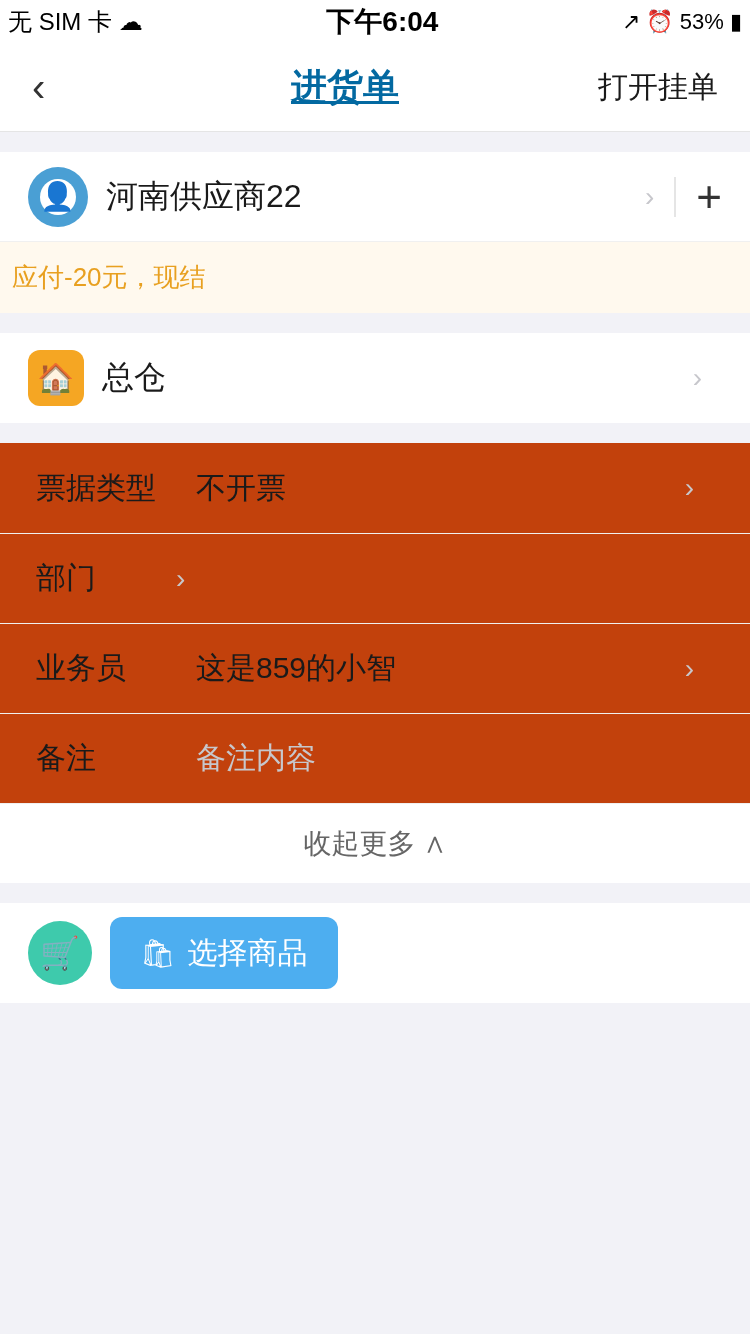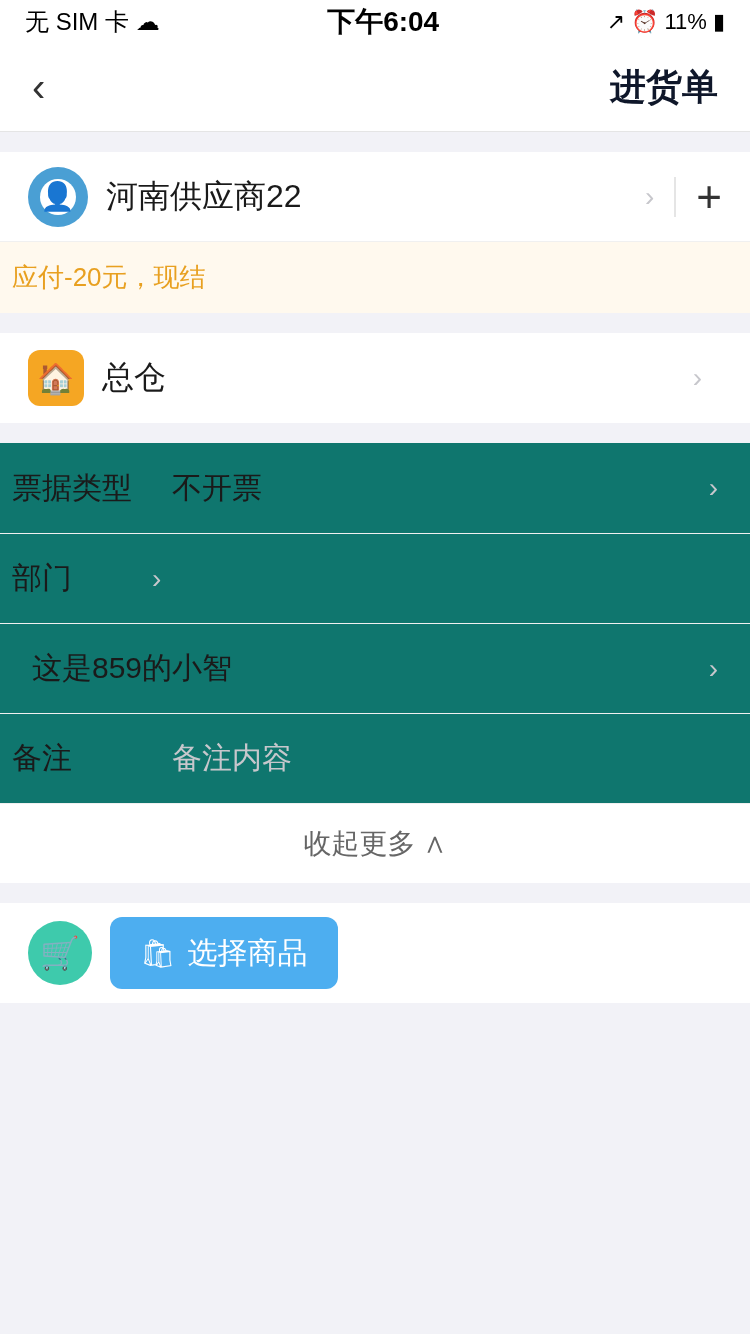--- a/index.html
+++ b/index.html
@@ -13,21 +13,21 @@
     }
 
     
     .status-bar {
       width: 750px;
       height: 44px;
       background: #fff;
       display: flex;
       align-items: center;
       justify-content: space-between;
-      padding: 0 25px;
+      padding: 0 8px;
       font-size: 26px;
       font-weight: 500;
     }
     .status-left { display: flex; align-items: center; gap: 8px; font-size: 24px; }
     .status-center { font-size: 28px; font-weight: 600; }
     .status-right { display: flex; align-items: center; gap: 6px; font-size: 22px; }
 
     
     .nav-bar {
       width: 750px;
@@ -41,21 +41,22 @@
     }
     .nav-back {
       font-size: 40px;
       color: #333;
       cursor: pointer;
       width: 60px;
     }
     .nav-title {
       font-size: 36px;
       font-weight: 600;
-      color: #0f172a;
+      color: #0369a1;
+      text-decoration: underline;
     }
     .nav-action {
       font-size: 30px;
       color: #1a1a1a;
       cursor: pointer;
     }
 
     
     .section-gap {
       height: 20px;
@@ -154,23 +155,23 @@
     .warehouse-name {
       flex: 1;
       font-size: 32px;
       color: #1a1a1a;
     }
 
     
     .form-row {
       display: flex;
       align-items: center;
-      padding: 0 12px;
+      padding: 0 36px;
       height: 90px;
-      background: #0f766e;
+      background: #c2410c;
       border-top: 1px solid #f0f0f0;
     }
     .form-label {
       font-size: 30px;
       color: #1a1a1a;
       width: 140px;
       flex-shrink: 0;
     }
     .form-value {
       flex: 1;
@@ -249,28 +250,29 @@
 <body>
 
 <div class="status-bar">
   <div class="status-left">
     <span>无 SIM 卡 ☁</span>
   </div>
   <div class="status-center">下午6:04</div>
   <div class="status-right">
     <span>↗</span>
     <span>⏰</span>
-    <span>11%</span>
+    <span>53%</span>
     <span>▮</span>
   </div>
 </div>
 
 <div class="nav-bar">
   <div class="nav-back">‹</div>
   <div class="nav-title">进货单</div>
+  <div class="nav-action">打开挂单</div>
 </div>
 
 <div class="section-gap"></div>
 
 <div class="card-section">
   <div class="supplier-row">
     <div class="supplier-avatar">
       <div class="avatar-icon">
         <span class="avatar-person">👤</span>
       </div>
@@ -306,20 +308,21 @@
     <div class="form-value">不开票</div>
     <div class="row-chevron">›</div>
   </div>
 
   <div class="form-row">
     <div class="form-label">部门</div>
     <div class="row-chevron">›</div>
   </div>
 
   <div class="form-row">
+    <div class="form-label">业务员</div>
     <div class="form-value">这是859的小智</div>
     <div class="row-chevron">›</div>
   </div>
 
   <div class="form-row">
     <div class="form-label">备注</div>
     <div class="form-value placeholder">备注内容</div>
   </div>
 
   <div class="collapse-bar">

